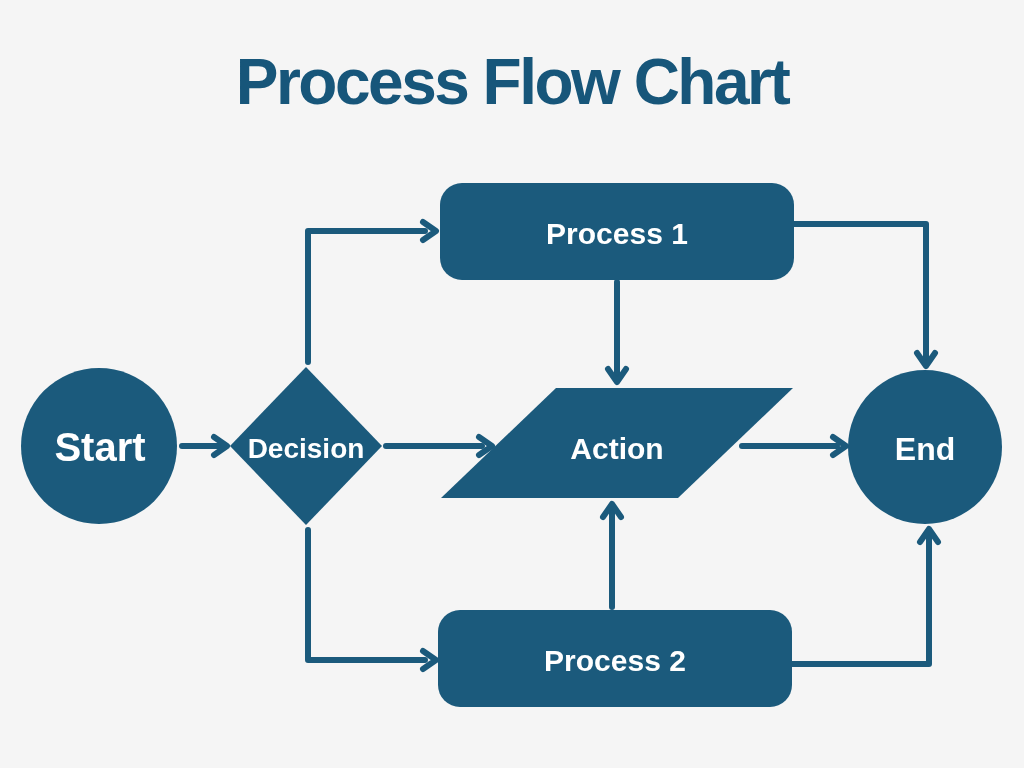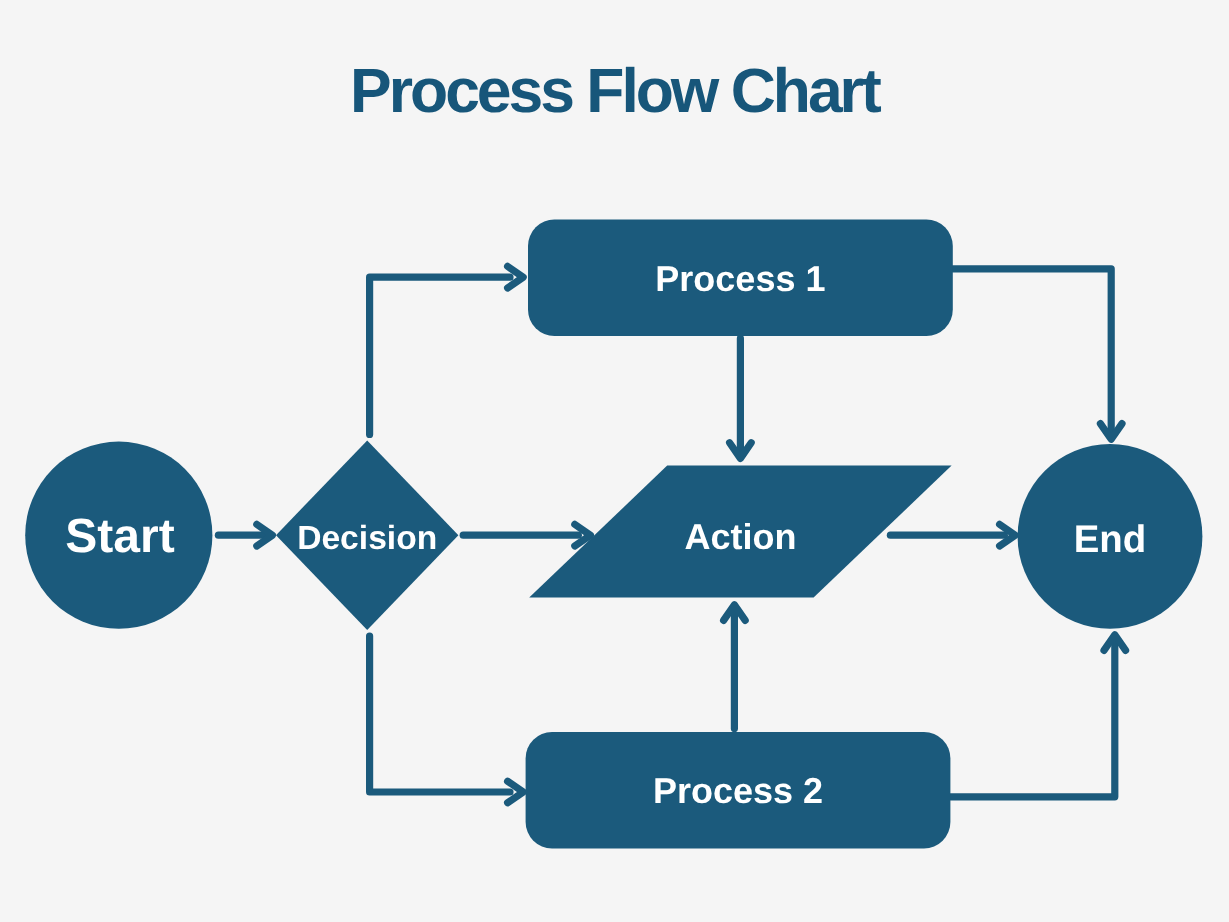--- a/index.html
+++ b/index.html
@@ -17,21 +17,21 @@
   }
   .title {
     position: absolute;
     top: 50px;
     left: 0;
     right: 0;
     margin: 0;
     text-align: center;
     font-family: "Liberation Sans", sans-serif;
     font-weight: 700;
-    font-size: 52px;
+    font-size: 64px;
     letter-spacing: -2.5px;
     color: #17567a;
     line-height: 1;
   }
   svg.canvas {
     position: absolute;
     left: 0;
     top: 0;
   }
   .node-label {

